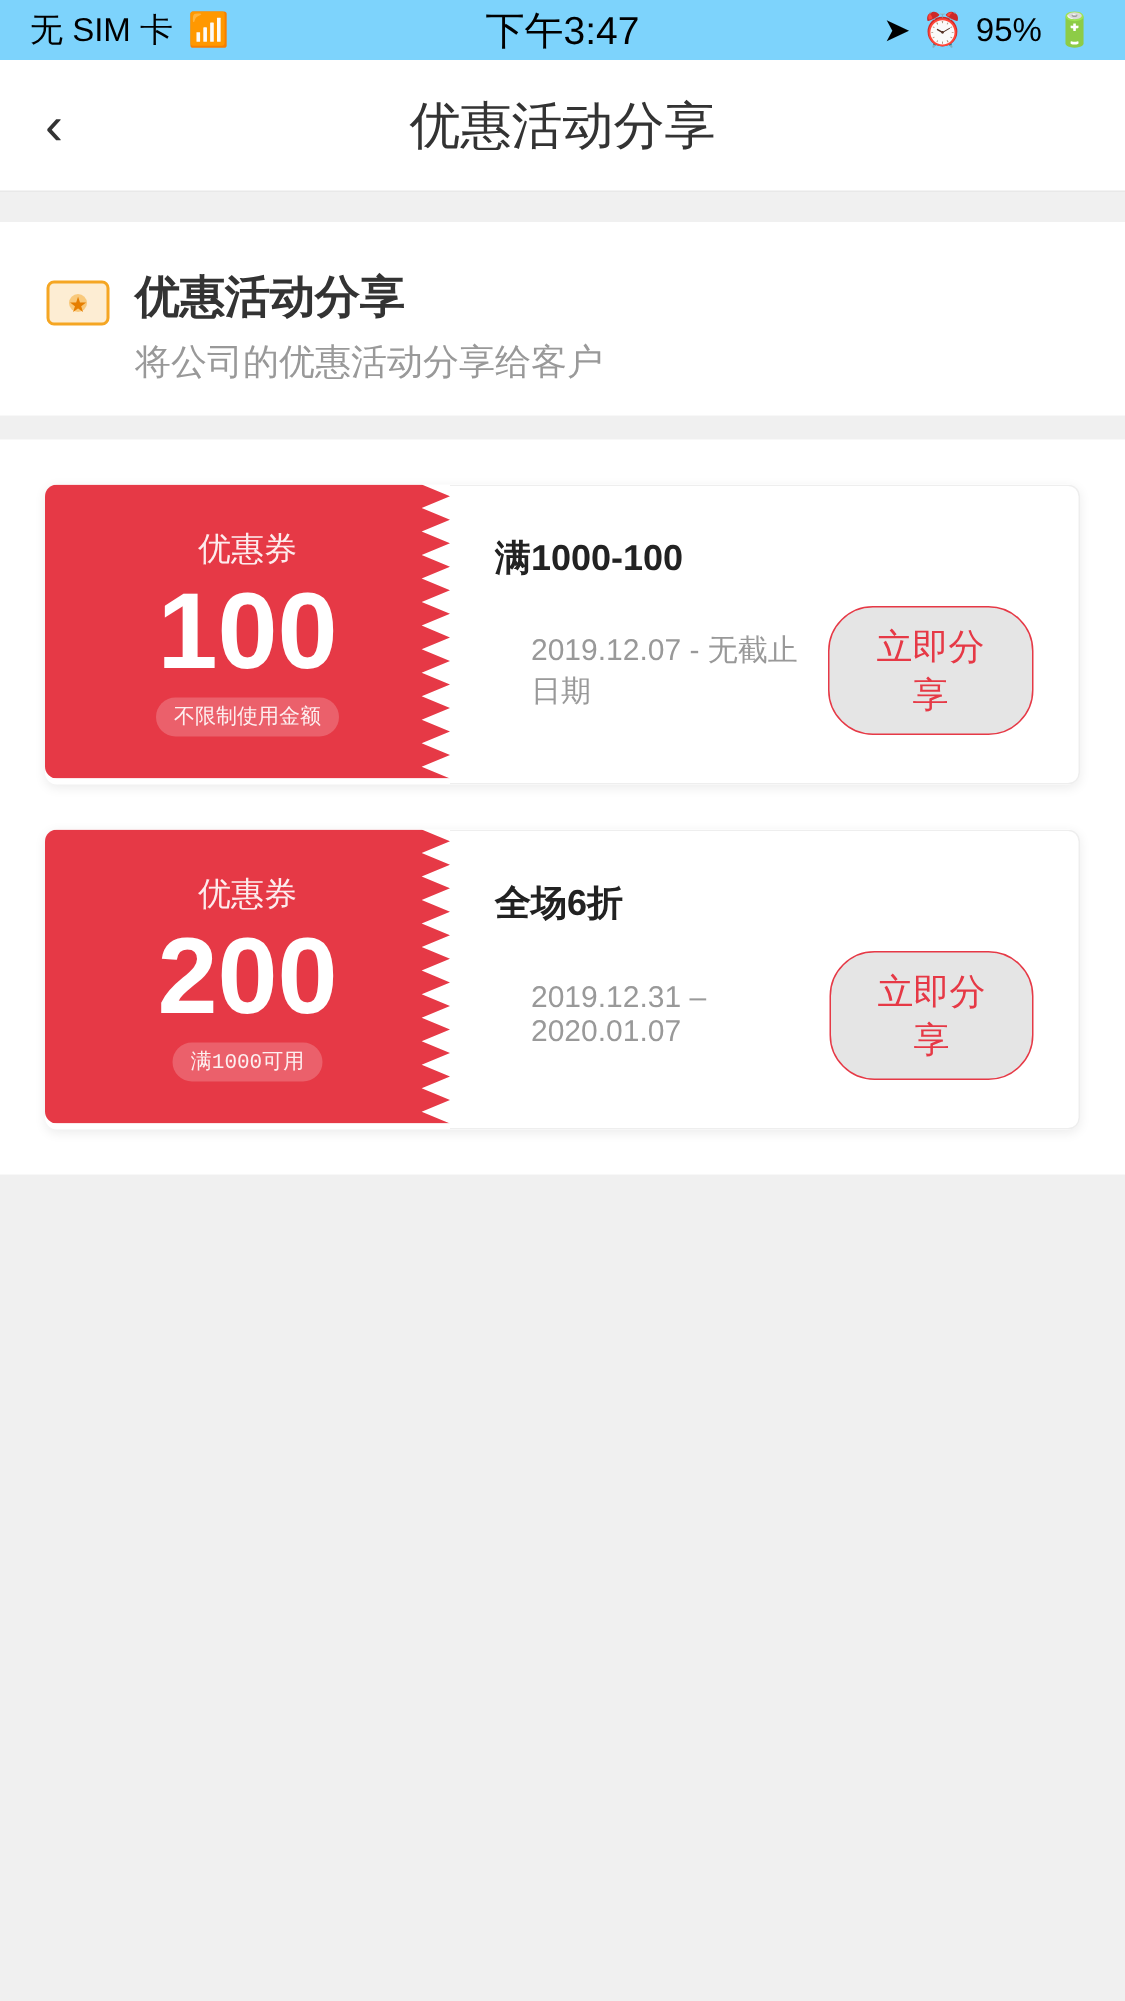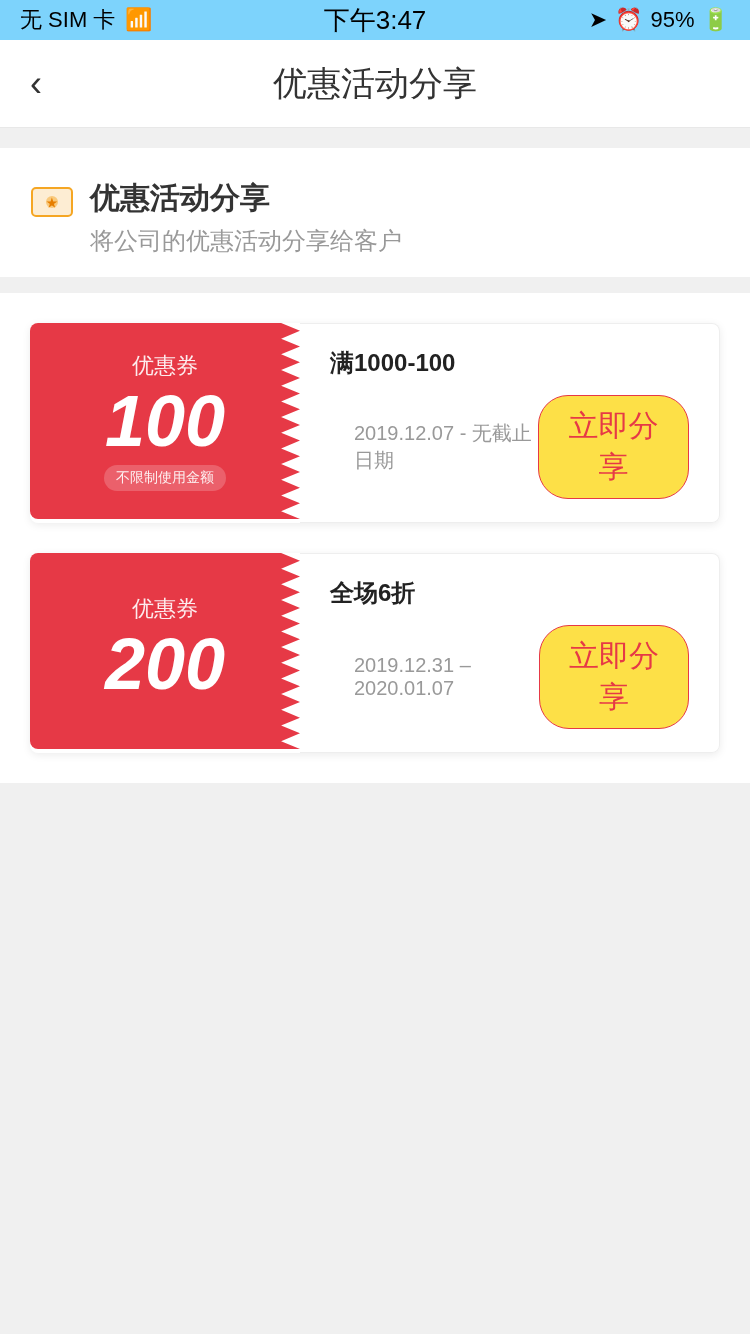--- a/index.html
+++ b/index.html
@@ -134,21 +134,20 @@
       font-size: 22px;
       color: rgba(255,255,255,0.9);
       margin-bottom: 4px;
     }
     .coupon-amount {
       font-size: 72px;
       font-weight: 700;
       color: #fff;
       line-height: 1;
       margin-bottom: 8px;
-      font-style: italic;
     }
     .coupon-condition {
       font-size: 14px;
       color: rgba(255,255,255,0.9);
       background: rgba(255,255,255,0.2);
       padding: 4px 12px;
       border-radius: 20px;
       font-family: Liberation Mono, monospace;
     }
 
@@ -176,24 +175,24 @@
       justify-content: space-between;
       margin-left: 24px;
     }
     .coupon-date {
       font-size: 20px;
       color: #999;
     }
     .share-btn {
       border: 1px solid #e63946;
       color: #e63946;
-      background: #fde047;
+      background: #e5e5e5;
       border-radius: 30px;
       padding: 10px 24px;
-      font-size: 30px;
+      font-size: 24px;
       cursor: pointer;
     }
   </style>
 </head>
 <body>
 
 <div class="status-bar">
   <div class="status-left">
     <span>无 SIM 卡</span>
     <span>📶</span>
@@ -246,20 +245,21 @@
         <span class="coupon-date">2019.12.07 - 无截止日期</span>
         <button class="share-btn">立即分享</button>
       </div>
     </div>
   </div>
 
   <div class="coupon-card">
     <div class="coupon-left-inner">
       <span class="coupon-label">优惠券</span>
       <span class="coupon-amount">200</span>
+      <span class="coupon-condition">满1000可用</span>
     </div>
     <div class="coupon-right">
       <div class="coupon-title">全场6折</div>
       <div class="coupon-bottom">
         <span class="coupon-date">2019.12.31 – 2020.01.07</span>
         <button class="share-btn">立即分享</button>
       </div>
     </div>
   </div>
 </div>

